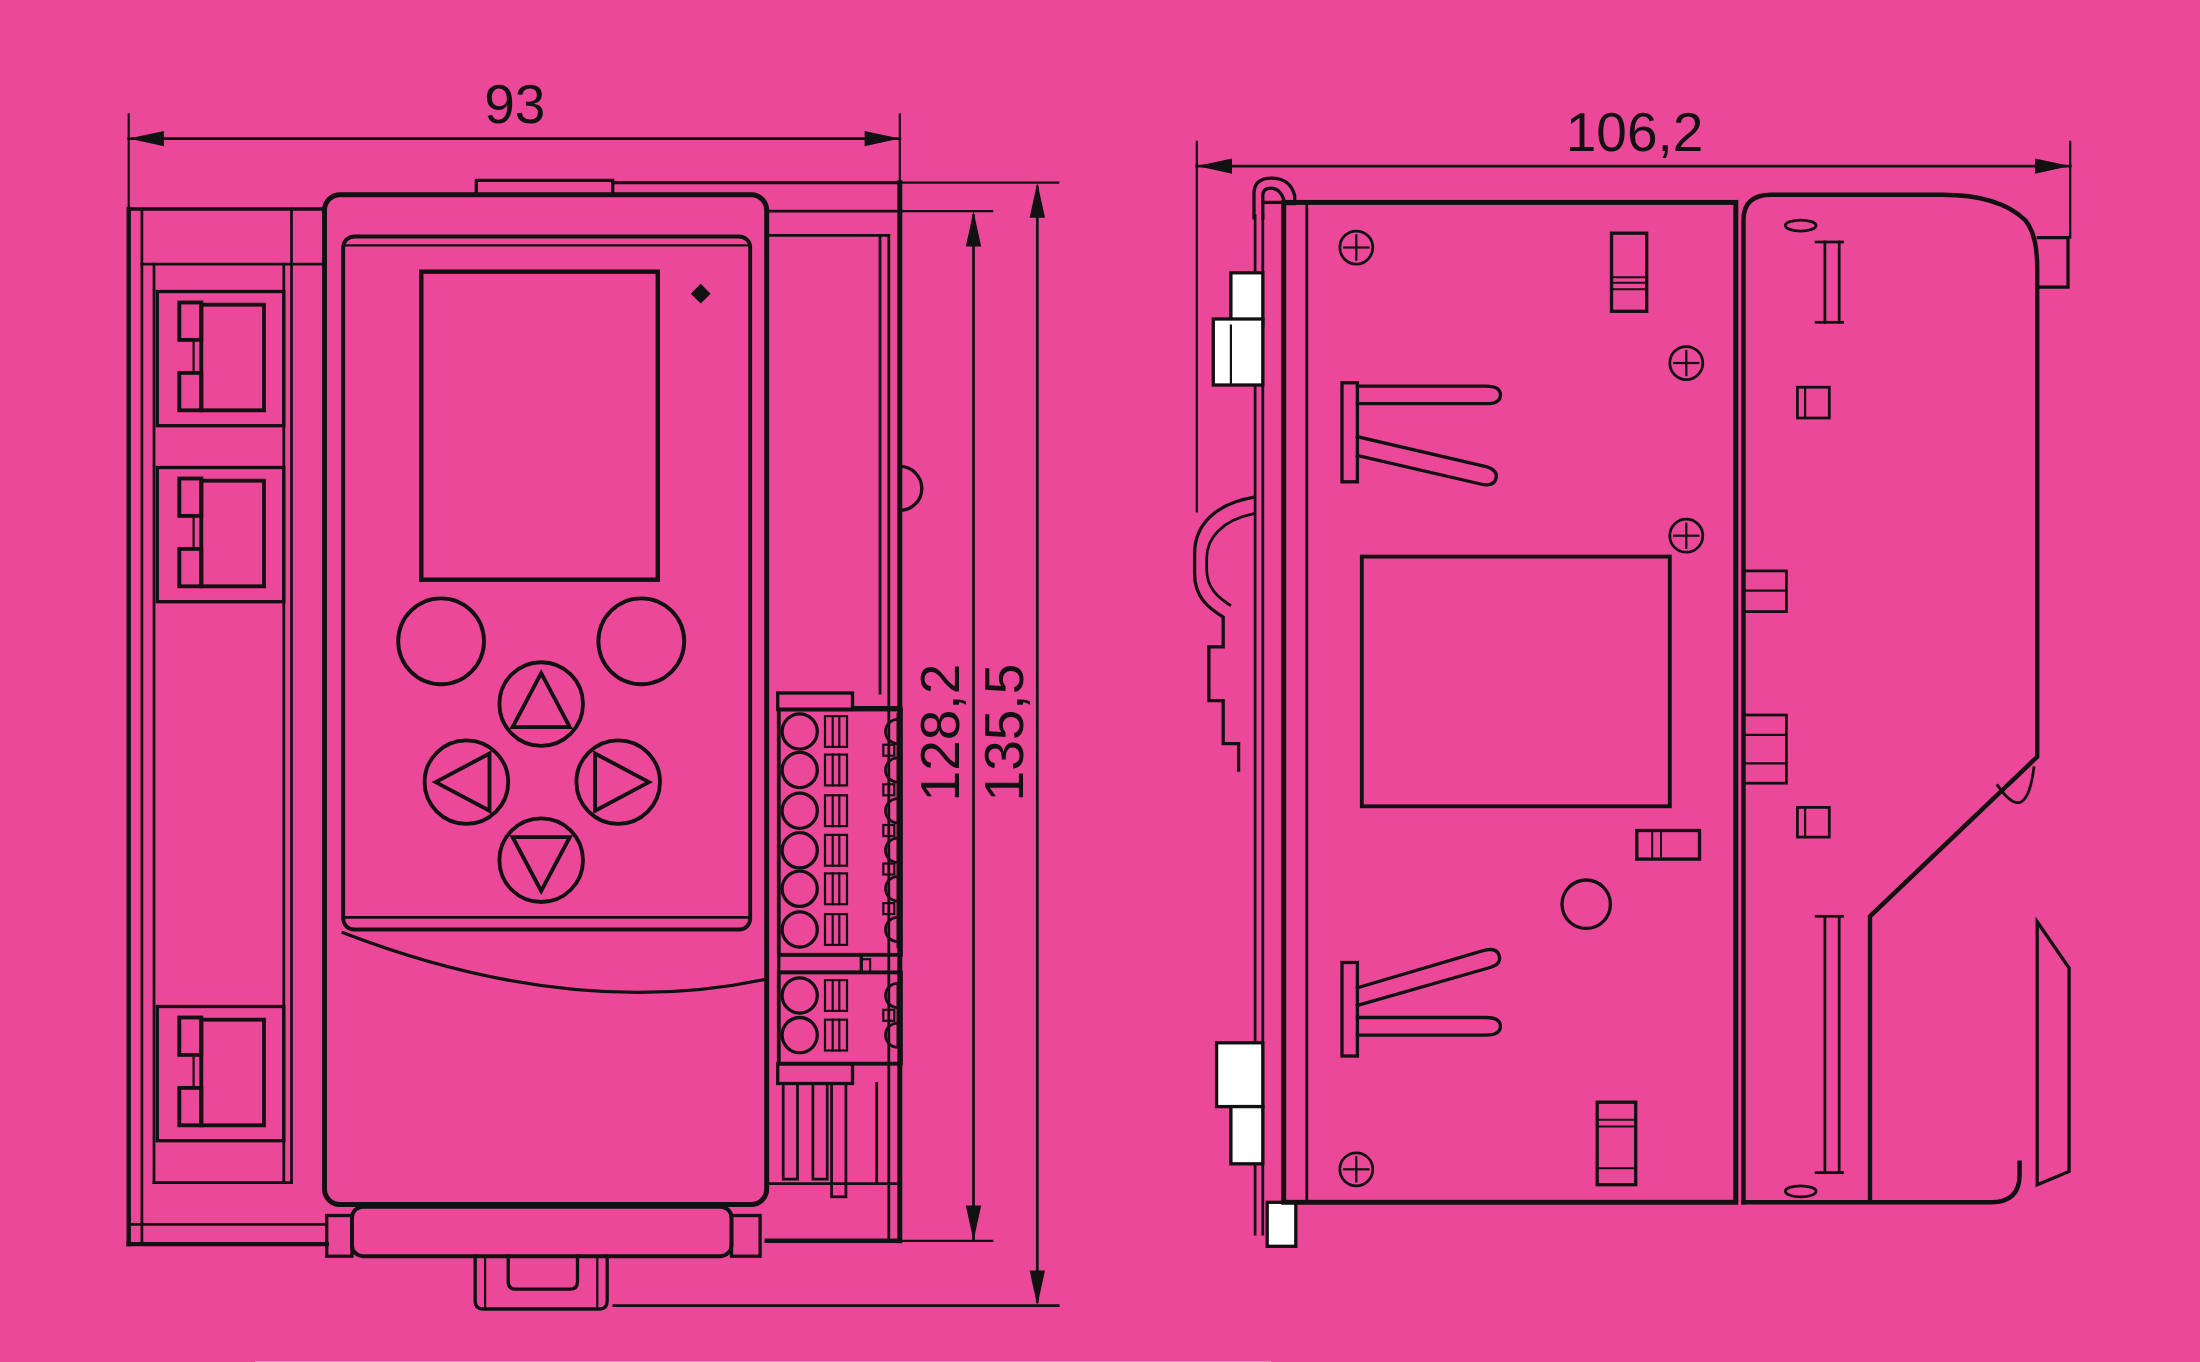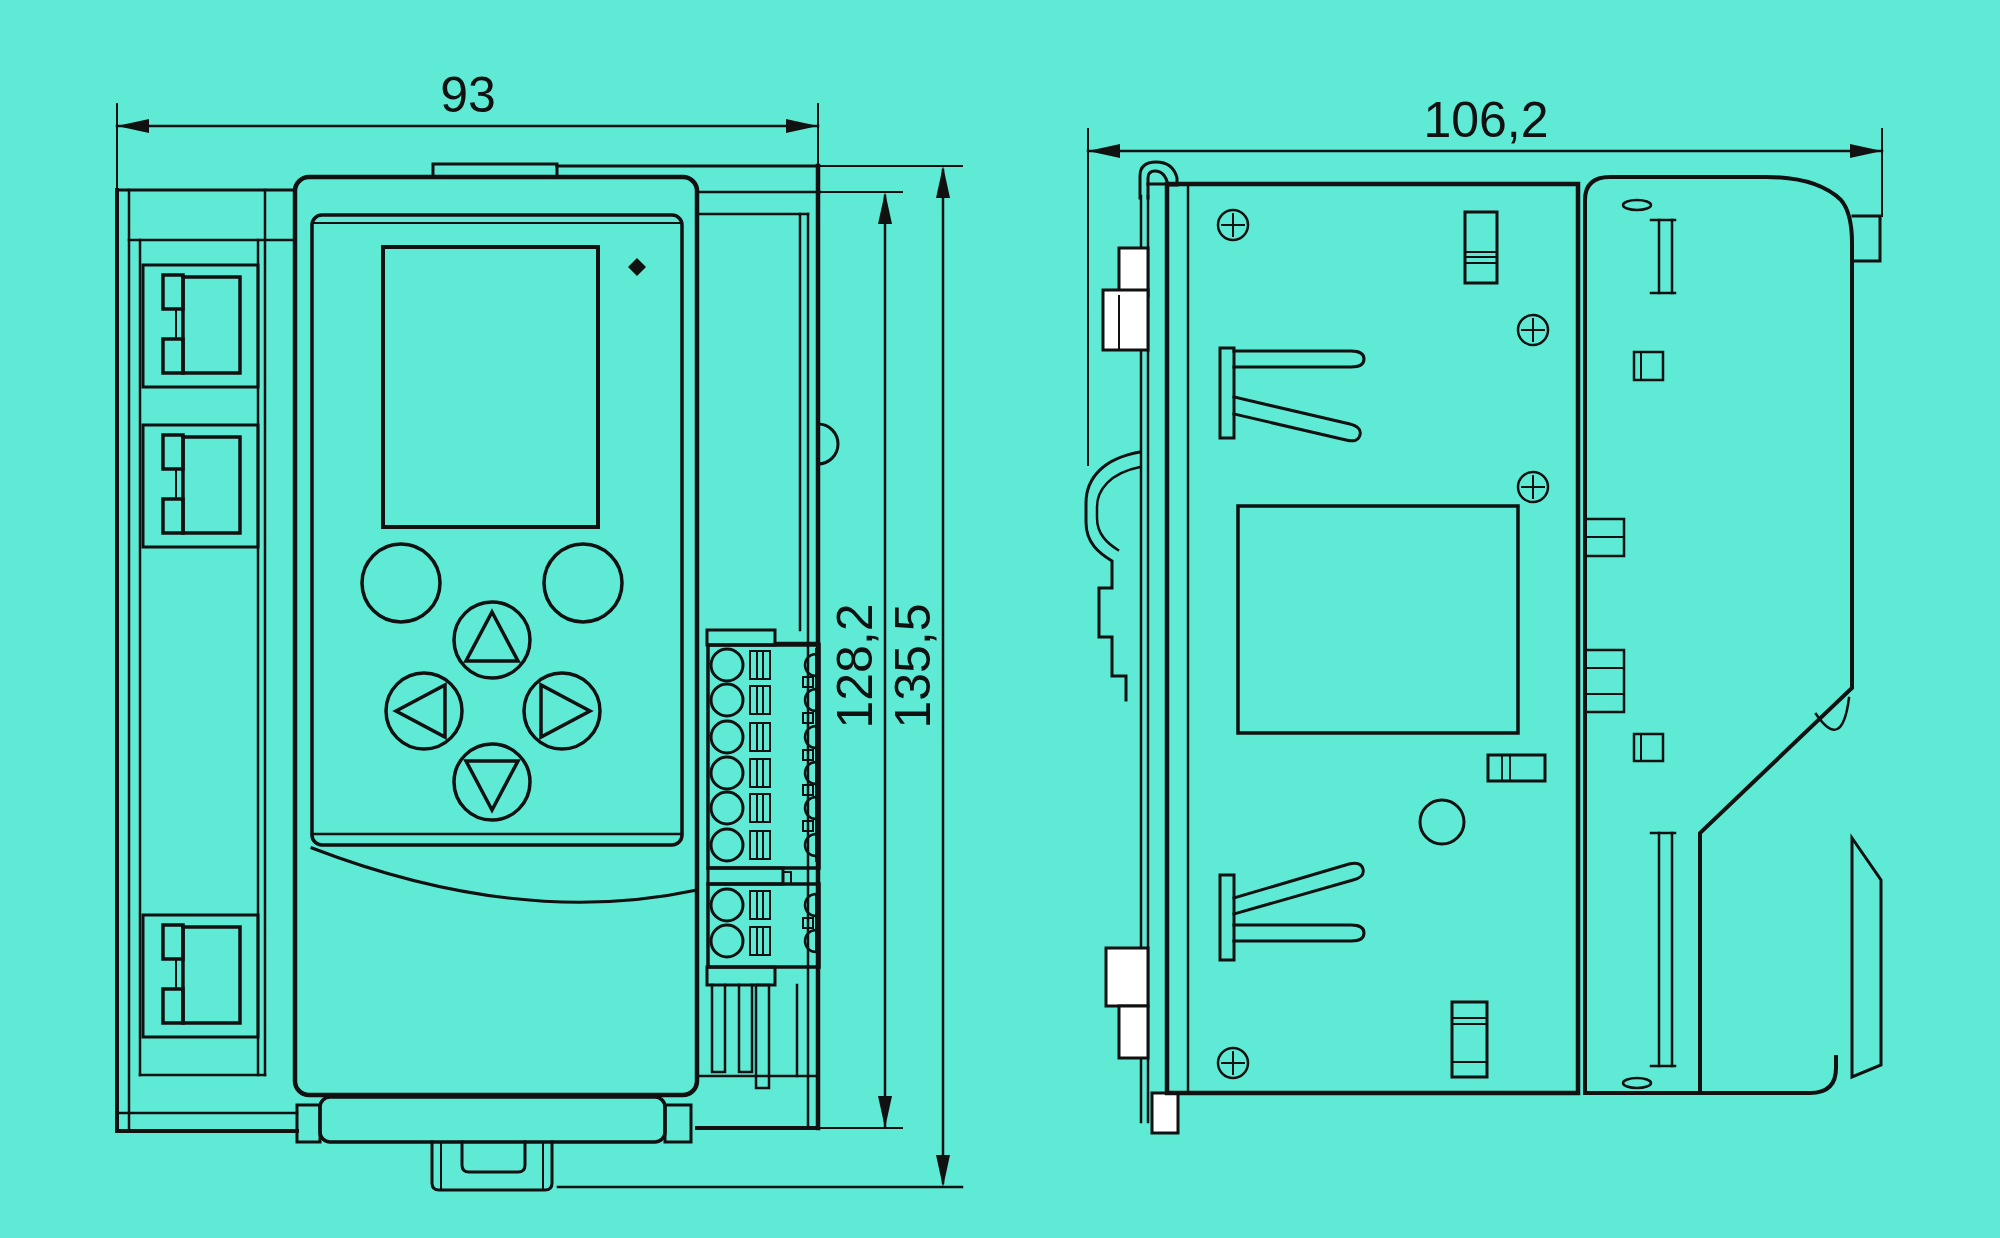--- a/index.html
+++ b/index.html
@@ -1,16 +1,16 @@
 <!DOCTYPE html>
 <html><head>
 <meta charset="utf-8">
 <style>
   html,body{margin:0;padding:0;background:#fff;}
-  .canvas{position:relative;width:2000px;height:1238px;background:#5eead4;font-family:"Liberation Sans",sans-serif;}
+  .canvas{position:relative;width:2000px;height:1238px;background:#ec4899;font-family:"Liberation Sans",sans-serif;}
   svg{display:block;}
   text{font-family:"Liberation Sans",sans-serif;fill:#111;stroke:none;}
   .dim-text{font-size:50px;}
 </style>
 </head>
 <body>
 
 <div class="canvas">
 <svg width="2000" height="1238" viewBox="0 0 2000 1238">
 

